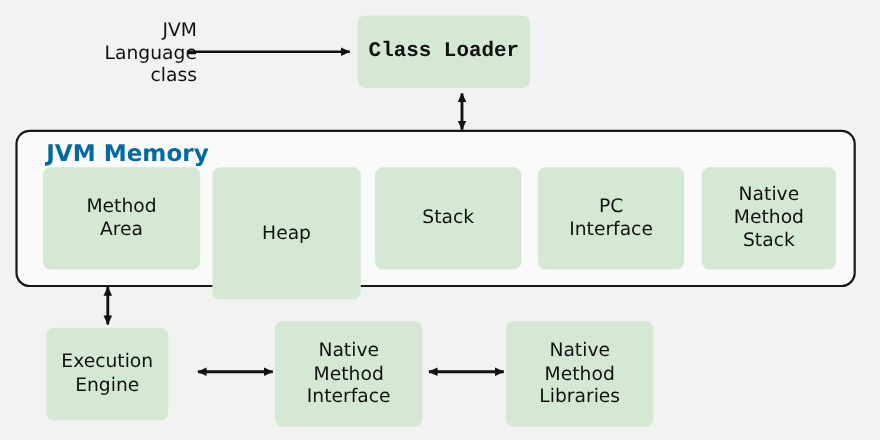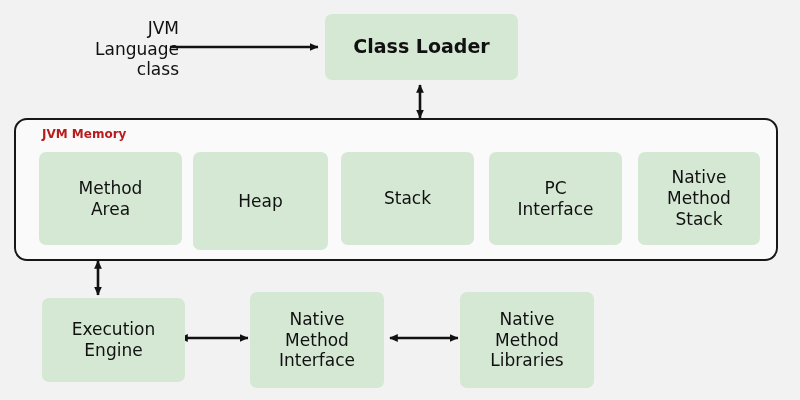--- a/index.html
+++ b/index.html
@@ -47,23 +47,23 @@
   }
   .group-box {
     position: absolute;
     background: #fafafa;
     border: 2.2px solid #17171a;
     border-radius: 13px;
     box-sizing: border-box;
   }
   .group-title {
     position: absolute;
-    font-size: 12px;
+    font-size: 21px;
     font-weight: bold;
-    color: #b91c1c;
+    color: #0369a1;
     white-space: pre-line;
   }
   svg.arrows {
     position: absolute;
     left: 0;
     top: 0;
     width: 800px;
     height: 400px;
     pointer-events: none;
   }
@@ -101,41 +101,41 @@
 
     <g>
       <line x1="390" y1="338" x2="458" y2="338" stroke="#111111" stroke-width="2.6" marker-start="url(#arrowStart)" marker-end="url(#arrowEnd)"></line>
     </g>
   </svg>
 
   <div class="plain-label" style="left:59px; top:18px; width:120px;">JVM
 Language
 class</div>
 
-  <div class="node bold" style="left:325px; top:14px; width:193px; height:66px;">Class Loader</div>
+  <div class="node bold" style="left:325px; top:14px; width:157px; height:66px;font-family:Liberation Mono, monospace;">Class Loader</div>
 
   <div class="group-box" style="left:14px; top:118px; width:764px; height:143px;"></div>
 
   <div class="group-title" style="left:42px; top:127px;">JVM Memory</div>
 
   <div class="node" style="left:39px; top:152px; width:143px; height:93px;">Method
 Area</div>
 
-  <div class="node" style="left:193px; top:152px; width:135px; height:98px;">Heap</div>
+  <div class="node" style="left:193px; top:152px; width:135px; height:120px;">Heap</div>
 
   <div class="node" style="left:341px; top:152px; width:133px; height:93px;">Stack</div>
 
   <div class="node" style="left:489px; top:152px; width:133px; height:93px;">PC
 Interface</div>
 
   <div class="node" style="left:638px; top:152px; width:122px; height:93px;">Native
 Method
 Stack</div>
 
-  <div class="node" style="left:42px; top:298px; width:143px; height:84px;">Execution
+  <div class="node" style="left:42px; top:298px; width:111px; height:84px;">Execution
 Engine</div>
 
   <div class="node" style="left:250px; top:292px; width:134px; height:96px;">Native
 Method
 Interface</div>
 
   <div class="node" style="left:460px; top:292px; width:134px; height:96px;">Native
 Method
 Libraries</div>
 

